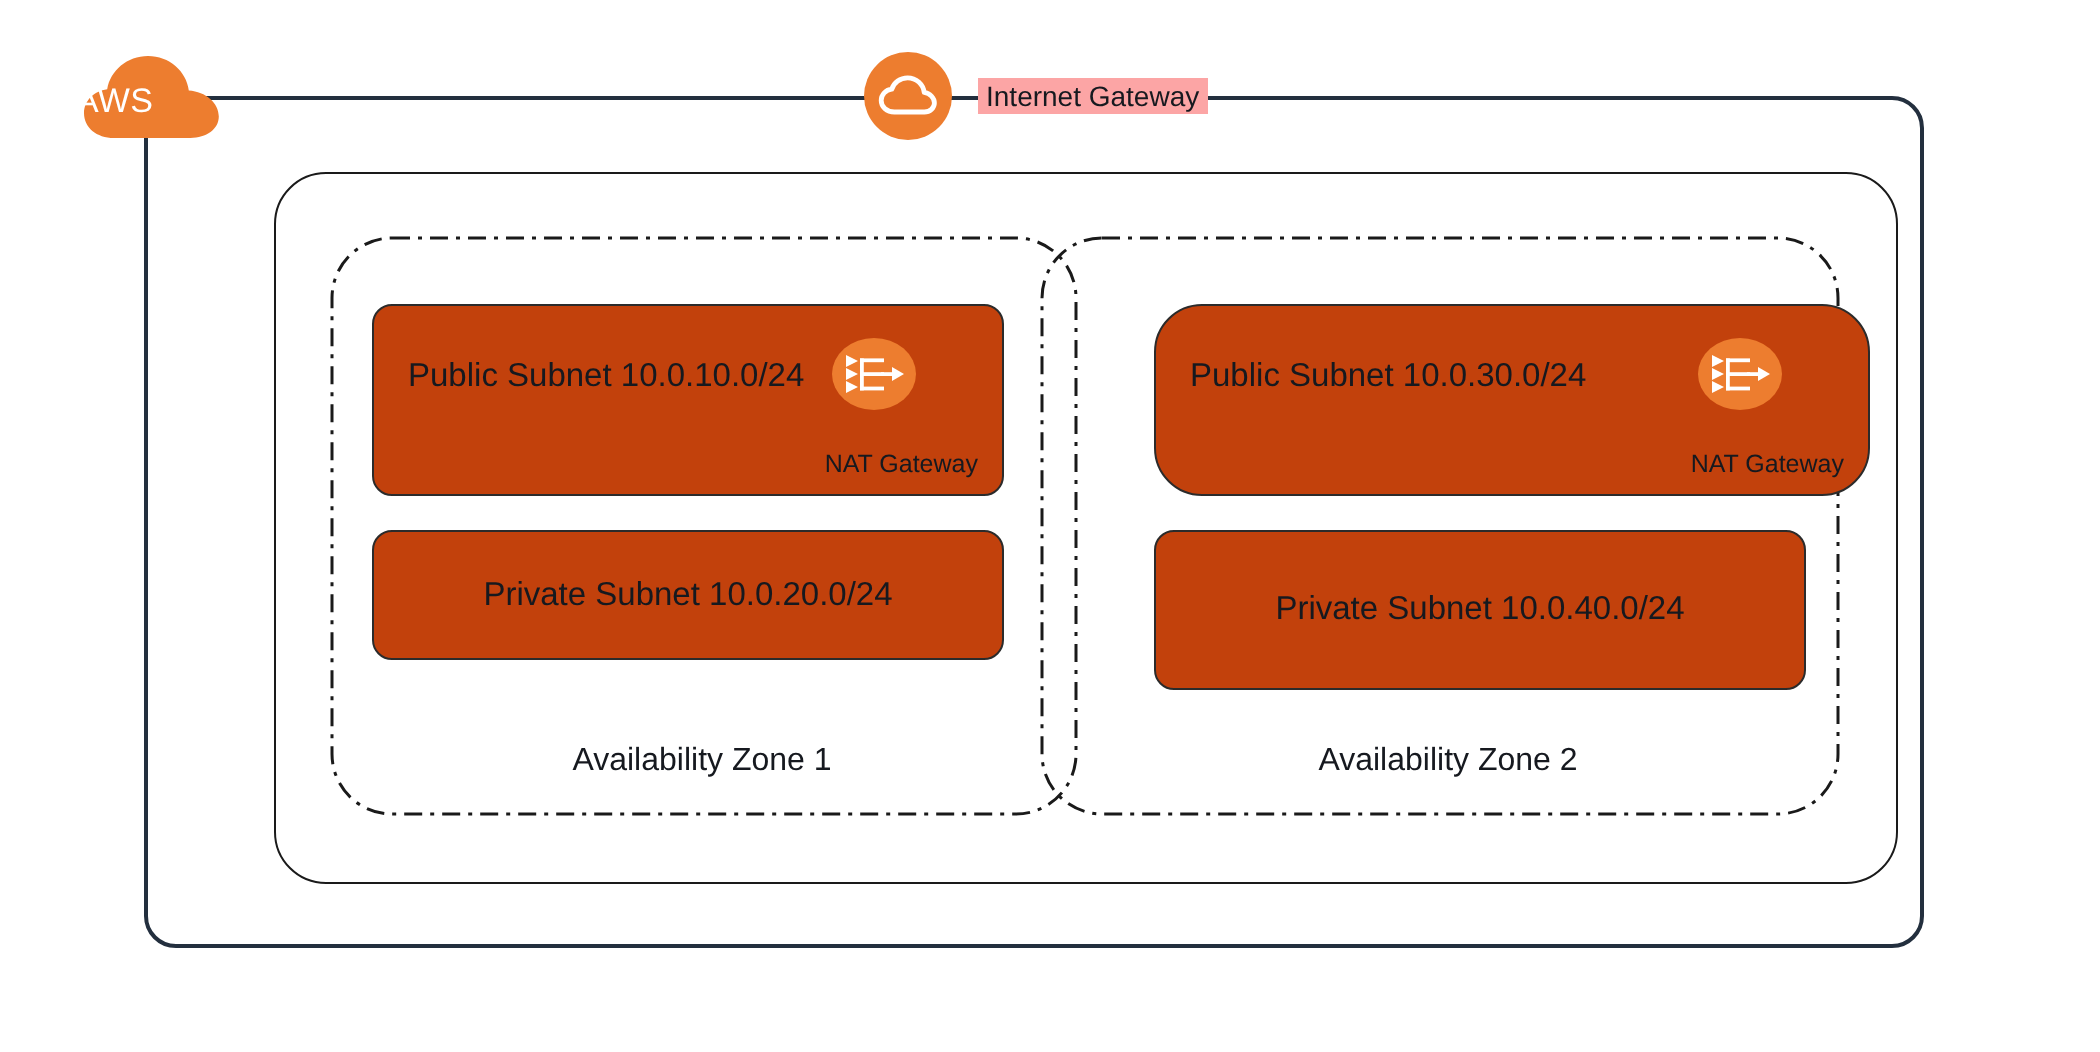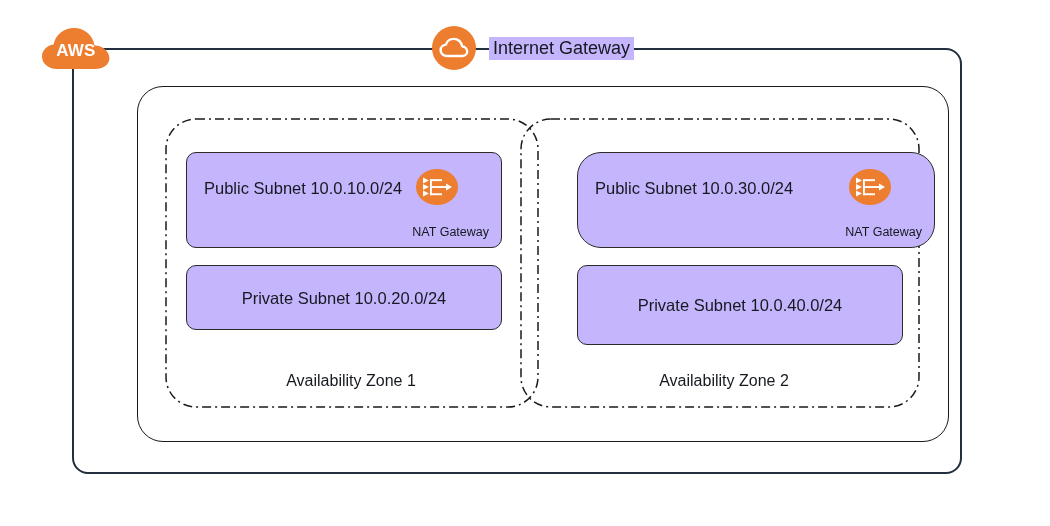--- a/index.html
+++ b/index.html
@@ -64,21 +64,21 @@
     text-align: center;
   }
   .az-label-1 { left: 166px; top: 372px; width: 370px; }
   .az-label-2 { left: 534px; top: 372px; width: 380px; }
 
   
   .subnet {
     position: absolute;
     border: 1.6px solid #2b2b2b;
     border-radius: 10px;
-    background: #c4b5fd;
+    background: #c2410c;
     box-sizing: border-box;
   }
   .subnet-title {
     position: absolute;
     left: 17px;
     font-size: 16.5px;
     color: #16191f;
     white-space: nowrap;
   }
   .public .subnet-title { top: 26px; }
@@ -122,24 +122,24 @@
     position: absolute;
     width: 76px;
     height: 48px;
   }
   .cloud-tag svg { display: block; width: 76px; height: 48px; }
   .cloud-tag .tag-text {
     position: absolute;
     left: 0;
     top: 17px;
     width: 76px;
-    text-align: center;
+    text-align: left;
     color: #ffffff;
     font-size: 17px;
-    font-weight: bold;
+    font-weight: normal;
     letter-spacing: 0.2px;
     pointer-events: none;
   }
   .cloud-aws { left: 38px; top: 24px; }
   .cloud-vpc { left: 105px; top: 68px; width: 64px; height: 42px; }
   .cloud-vpc svg { width: 64px; height: 42px; }
   .cloud-vpc .tag-text {
     width: 64px;
     top: 13px;
     font-size: 14.5px;
@@ -159,24 +159,24 @@
     height: 44px;
     border-radius: 50%;
     background: #ed7d2f;
     display: flex;
     align-items: center;
     justify-content: center;
     flex: 0 0 auto;
   }
   .igw-label {
     margin-left: 13px;
-    font-size: 18px;
-    color: #16191f;
-    white-space: nowrap;
-    background: #c4b5fd;
+    font-size: 14px;
+    color: #16191f;
+    white-space: nowrap;
+    background: #fca5a5;
     padding: 1px 4px;
   }
 </style>
 </head>
 <body>
 
 <div id="diagram">
 
   <svg class="az-svg" viewBox="0 0 1050 526" xmlns="http://www.w3.org/2000/svg">
     <rect x="166" y="119" width="372" height="288" rx="30" ry="30" fill="none" stroke="#1a1a1a" stroke-width="1.5" stroke-dasharray="9 4 2 4"></rect>

